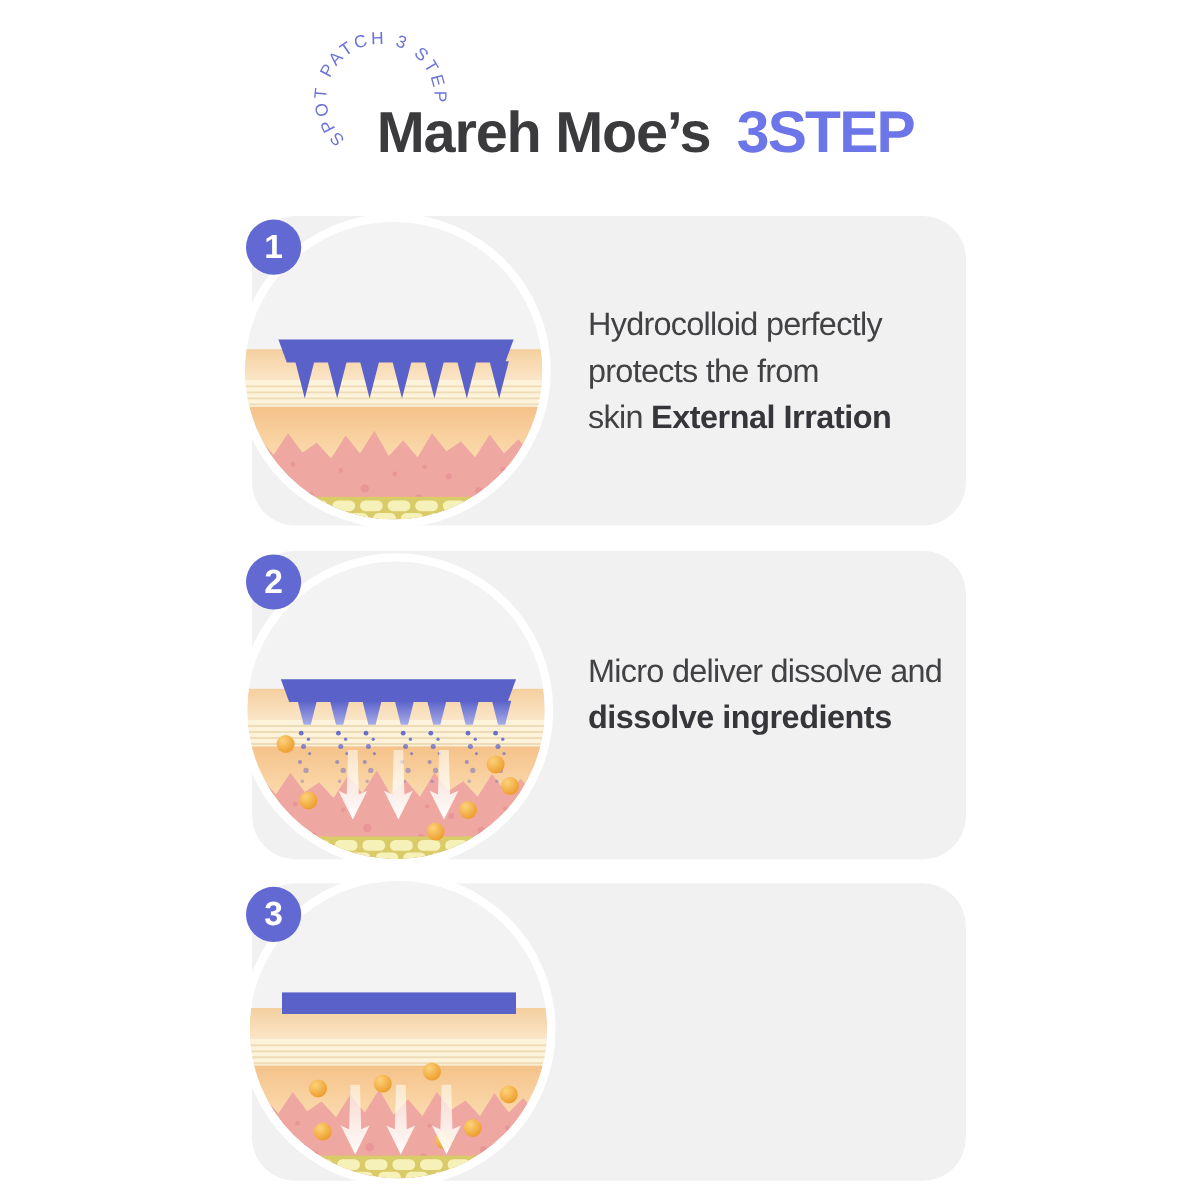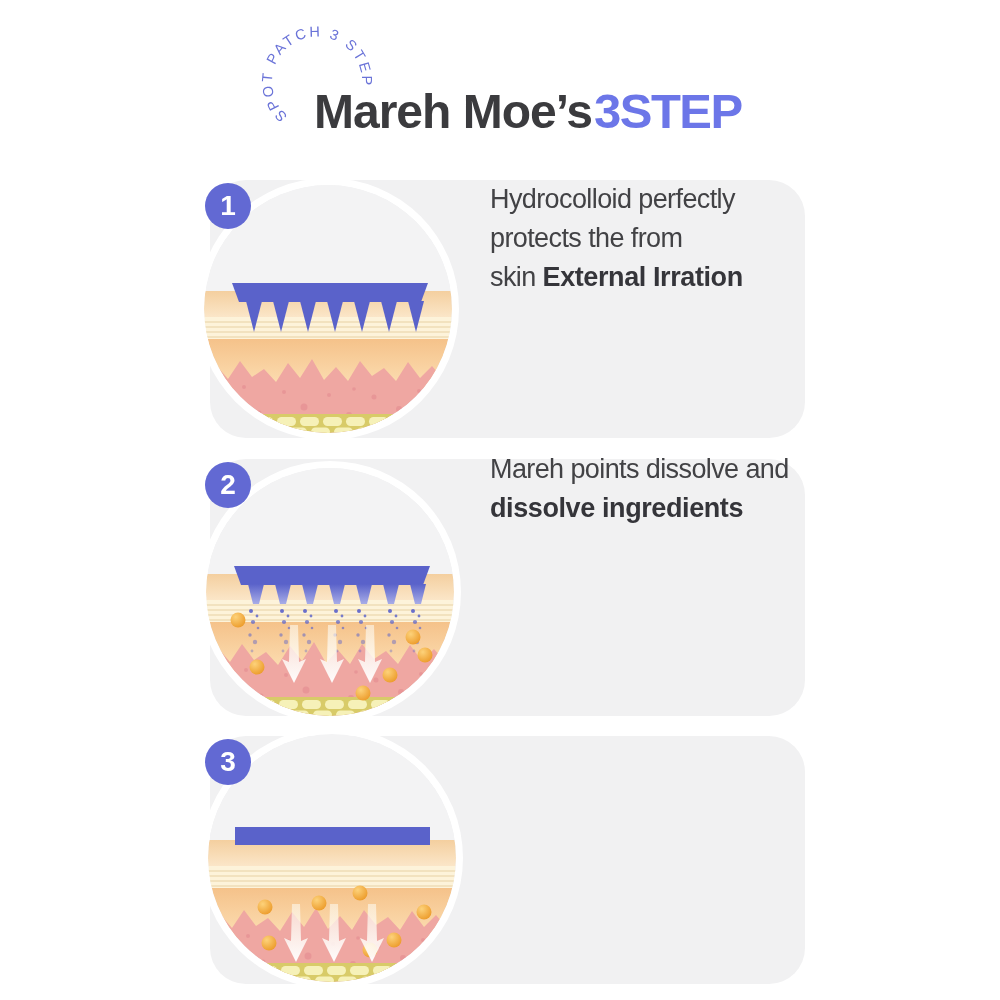--- a/index.html
+++ b/index.html
@@ -5,41 +5,41 @@
   html,body{margin:0;padding:0;background:#ffffff;}
   .canvas{
     position:relative;width:1000px;height:1000px;background:#ffffff;overflow:hidden;
     font-family:"Liberation Sans", sans-serif;
   }
   
   .arc-svg{position:absolute;left:250px;top:14px;}
   .arc-svg text{fill:var(--arc-text);font-family:"Liberation Sans",sans-serif;font-weight:400;}
   .title{position:absolute;left:314px;top:62px;display:flex;align-items:flex-end;white-space:nowrap;}
   .title .brand{font-size:48px;font-weight:700;color:var(--title);letter-spacing:-1px;}
-  .title .accent{font-size:49px;font-weight:700;color:var(--accent);letter-spacing:-1.5px;margin-left:2px;}
+  .title .accent{font-size:49px;font-weight:700;color:var(--accent);letter-spacing:-1.5px;margin-left:22px;}
   
   .card{position:absolute;left:210px;width:595px;background:var(--card-bg);border-radius:36px;}
   .card-1{top:180px;height:258px;}
   .card-2{top:459px;height:257px;}
   .card-3{top:736px;height:248px;}
   .illu{
     position:absolute;width:248px;height:248px;border-radius:50%;
     box-shadow:0 0 0 7px #ffffff;overflow:hidden;
   }
   .card-1 .illu{left:-6px;top:5px;}
   .card-2 .illu{left:-4px;top:9px;}
   .card-3 .illu{left:-2px;top:-2px;}
   .badge{
     position:absolute;left:-5px;top:3px;width:46px;height:46px;border-radius:50%;
     background:var(--badge);color:#ffffff;display:flex;align-items:center;justify-content:center;
     font-size:28px;font-weight:700;z-index:3;
   }
   .desc{
     position:absolute;left:280px;top:0;bottom:0;right:12px;
-    display:flex;flex-direction:column;justify-content:flex-start;
+    display:flex;flex-direction:column;justify-content:center;
   }
   .card-2 .desc,.card-3 .desc{transform:translateY(-9px);}
   .line{margin:0;font-size:27px;line-height:39px;color:var(--body);letter-spacing:-0.6px;white-space:nowrap;}
   .line .b{font-weight:700;color:var(--body-bold);letter-spacing:-0.4px;}
 </style>
 </head>
 <body>
 
 <div class="canvas">
 
@@ -292,21 +292,21 @@
             <circle cx="157" cy="225" r="7.5" fill="url(#beadG)"></circle>
             <path d="M 84 157 L 92 157 L 93 194 L 100 191 L 88 215 L 76 191 L 83 194 Z" fill="url(#ag2)"></path>
             <path d="M 122 157 L 130 157 L 131 194 L 138 191 L 126 215 L 114 191 L 121 194 Z" fill="url(#ag2)"></path>
             <path d="M 160 157 L 168 157 L 169 194 L 176 191 L 164 215 L 152 191 L 159 194 Z" fill="url(#ag2)"></path>
       </g>
     </svg></div>
     <div class="badge">
       <span>2</span>
     </div>
     <div class="desc">
-      <p class="line"><span>Mareh points dissolve and</span></p>
+      <p class="line"><span>Micro deliver dissolve and</span></p>
       <p class="line"><span class="b">dissolve ingredients</span></p>
     </div>
   </section>
 
   <section class="card card-3">
     <div class="illu"><svg width="248" height="248" viewBox="0 0 248 248">
       <defs>
         <clipPath id="clip3">
               <circle cx="124" cy="124" r="124"></circle>
             </clipPath>

